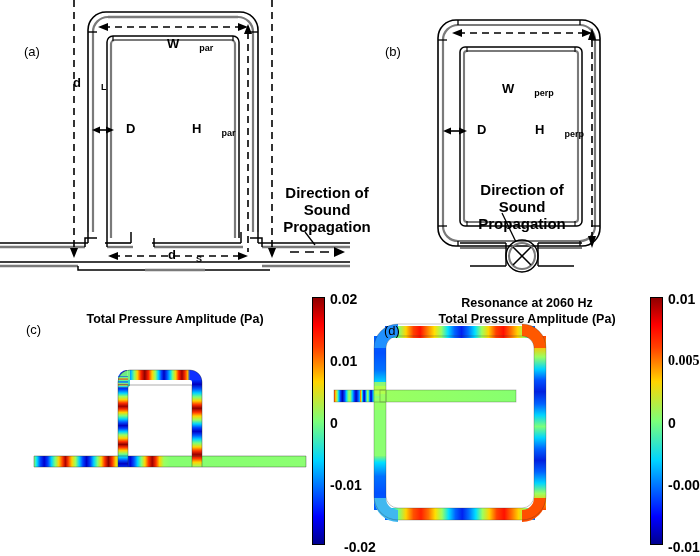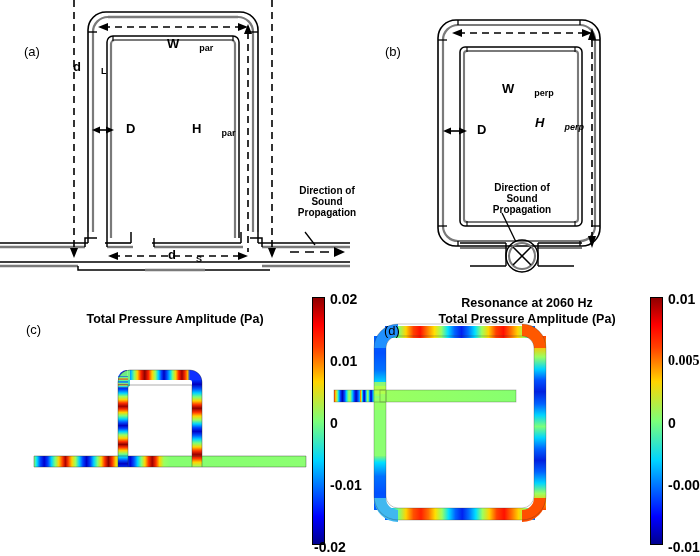--- a/index.html
+++ b/index.html
@@ -37,21 +37,21 @@
     font-size: 9px;
     font-weight: 700;
     vertical-align: baseline;
     position: relative;
     top: 3px;
     padding-left: 20px;
   }
   .dirtext {
     position: absolute;
     font-family: "Liberation Sans", sans-serif;
-    font-size: 10px;
+    font-size: 15px;
     font-weight: 700;
     color: #000;
     text-align: center;
     line-height: 1.12;
     white-space: nowrap;
   }
   .title {
     position: absolute;
     font-family: "Liberation Sans", sans-serif;
     font-size: 12.5px;
@@ -164,21 +164,21 @@
       </g>
     </svg>
 
     <div class="lbl" style="left:167px; top:37px;">
       <span>W</span><sub>par</sub>
     </div>
     <div class="lbl" style="left:126px; top:122px;">D</div>
     <div class="lbl" style="left:192px; top:122px;">
       <span>H</span><sub>par</sub>
     </div>
-    <div class="lbl" style="left:73px; top:60px;">
+    <div class="lbl" style="left:73px; top:76px;">
       <span>d</span><sub>L</sub>
     </div>
     <div class="lbl" style="left:168px; top:248px;">
       <span>d</span><sub>S</sub>
     </div>
     <div class="dirtext" style="left:282px; top:185px; width:90px;">
       <span>Direction of</span><br>
       <span>Sound</span><br>
       <span>Propagation</span>
     </div>
@@ -245,21 +245,21 @@
         <path d="M 117,131 L 109,127.5 L 109,134.5 Z" fill="#000" stroke="none"></path>
 
         <line x1="152" y1="213" x2="166" y2="242" stroke-width="1.3"></line>
       </g>
     </svg>
 
     <div class="lbl" style="left:152px; top:40px;margin-top:42px;">
       <span>W</span><sub>perp</sub>
     </div>
     <div class="lbl" style="left:127px; top:123px;">D</div>
-    <div class="lbl" style="left:185px; top:116px;font-style:italic;">
+    <div class="lbl" style="left:185px; top:123px;">
       <span>H</span><sub>perp</sub>
     </div>
     <div class="dirtext" style="left:118px; top:182px; width:108px;">
       <span>Direction of</span><br>
       <span>Sound</span><br>
       <span>Propagation</span>
     </div>
   </div>
 
   <div class="panel" style="left:0px; top:290px; width:360px; height:266px;">
@@ -437,21 +437,21 @@
     </svg>
 
     <div class="cbar" style="left:312px; top:7px; width:13px; height:248px;
          background: linear-gradient(to top,
             #00008f 0%, #0000ff 11%, #0080ff 25%, #00d4ff 34%,
             #7cff79 50%, #ffd400 66%, #ff4000 80%, #ff0000 89%, #8f0000 100%);"></div>
     <div class="cbtick" style="left:330px; top:1px;">0.02</div>
     <div class="cbtick" style="left:330px; top:63px;">0.01</div>
     <div class="cbtick" style="left:330px; top:125px;">0</div>
     <div class="cbtick" style="left:330px; top:187px;">-0.01</div>
-    <div class="cbtick" style="left:314px; top:249px;">-0.02</div>
+    <div class="cbtick" style="left:344px; top:249px;">-0.02</div>
   </div>
 
   <div class="panel" style="left:360px; top:290px; width:340px; height:266px;">
 
     <div class="panel-letter" style="left:24px; top:33px;">(d)</div>
 
     <div class="title" style="left:52px; top:6px; width:230px;">
       <span>Resonance at 2060 Hz</span><br>
       <span>Total Pressure Amplitude (Pa)</span>
     </div>

